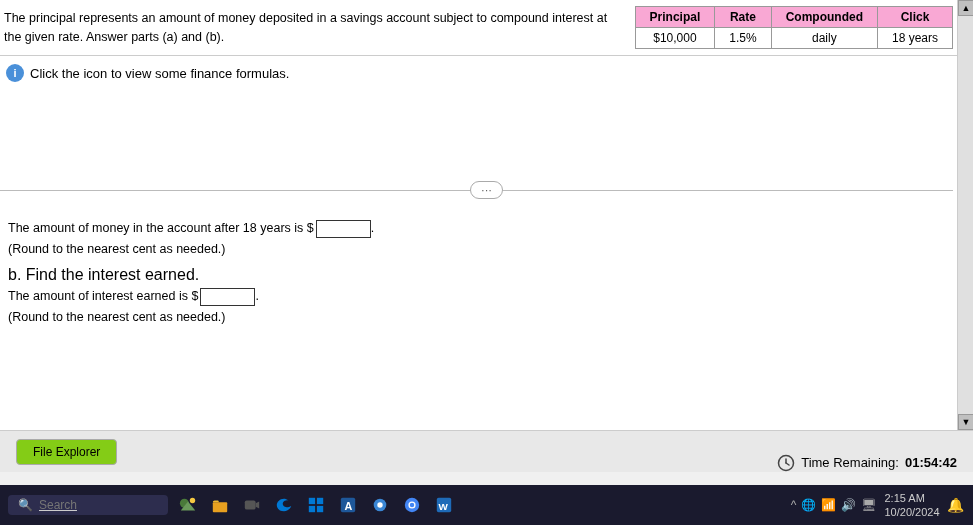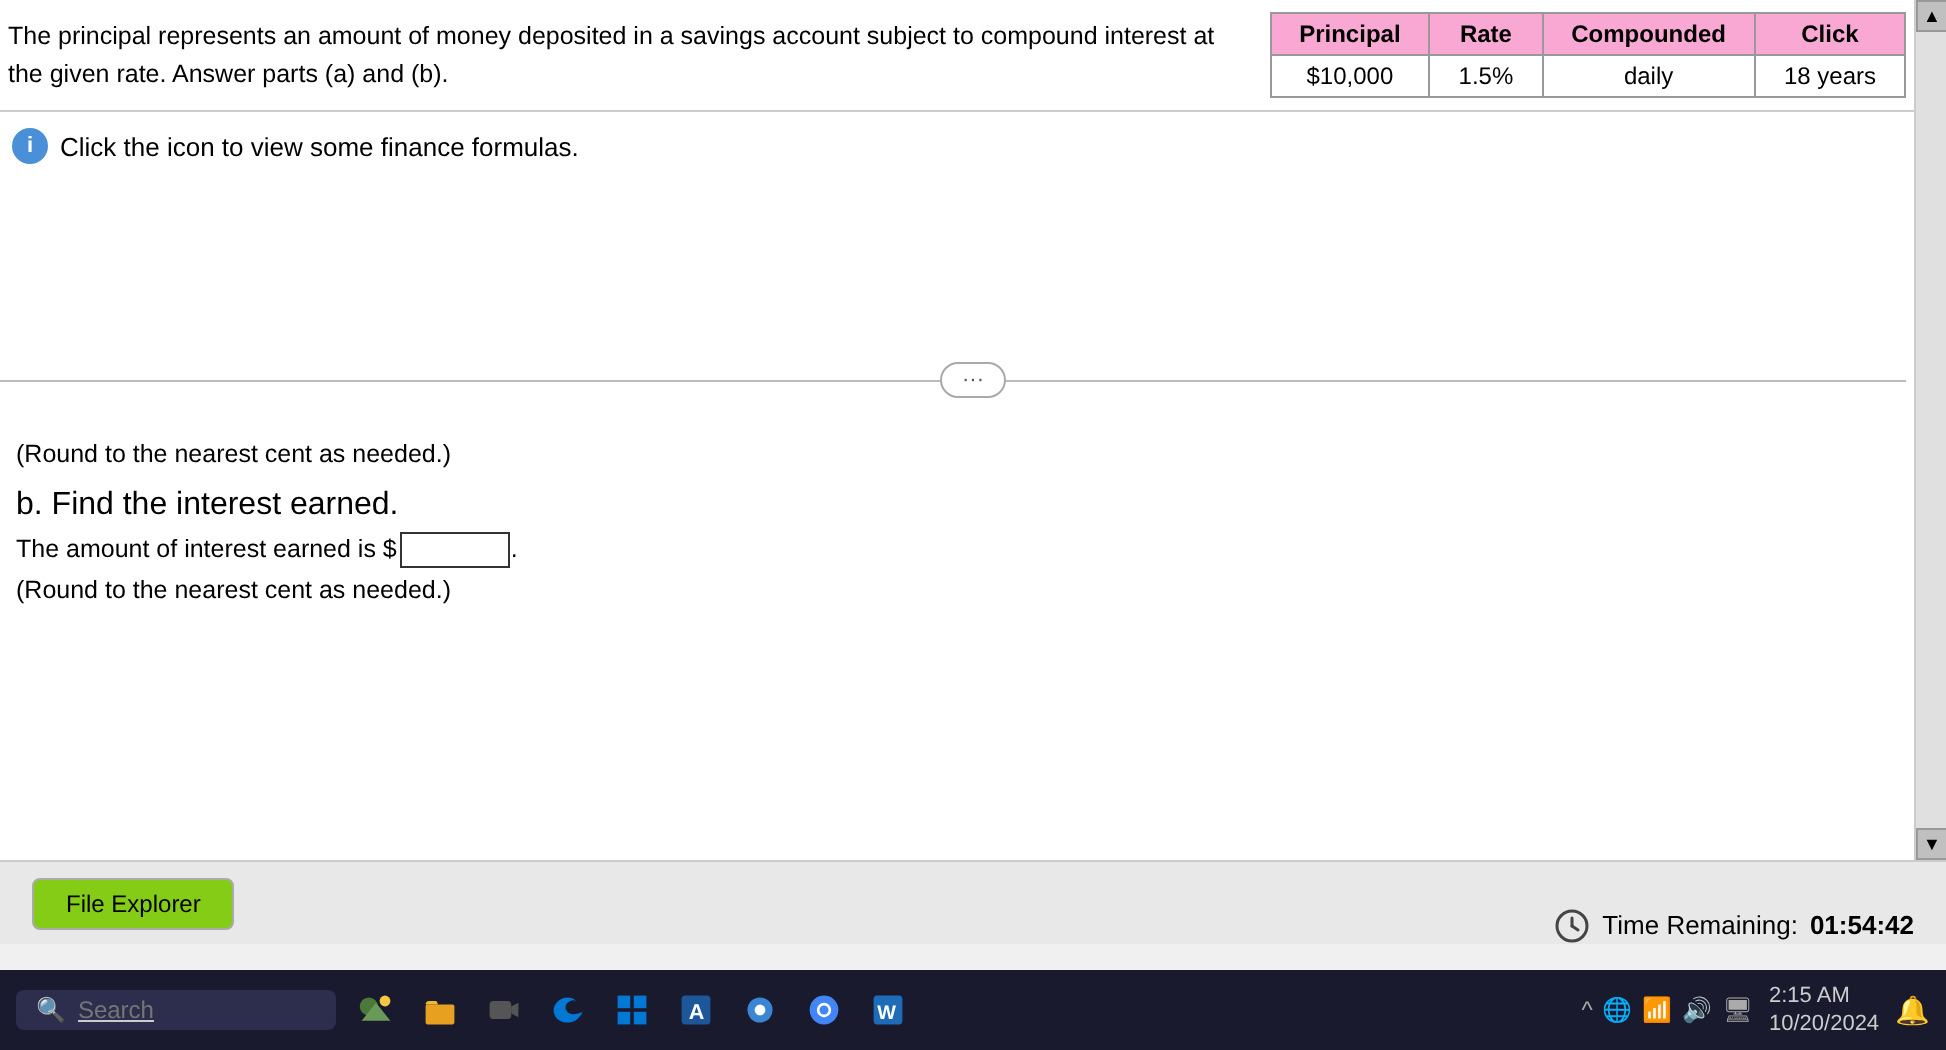--- a/index.html
+++ b/index.html
@@ -340,20 +340,23 @@
     <span>Click the icon to view some finance formulas.</span>
   </div>
 
   <div class="middle-divider">
     <div class="divider-line"></div>
     <button class="expand-btn">···</button>
   </div>
 
   <div class="lower-content">
 
+    <div class="question-line">
+      <span>The amount of money in the account after 18 years is $</span><span class="answer-input"></span><span>.</span>
+    </div>
     <div class="question-line">(Round to the nearest cent as needed.)</div>
 
     <div class="sub-question">b. Find the interest earned.</div>
 
     <div class="question-line">
       <span>The amount of interest earned is $</span><span class="answer-input"></span><span>.</span>
     </div>
     <div class="question-line">(Round to the nearest cent as needed.)</div>
   </div>
 

